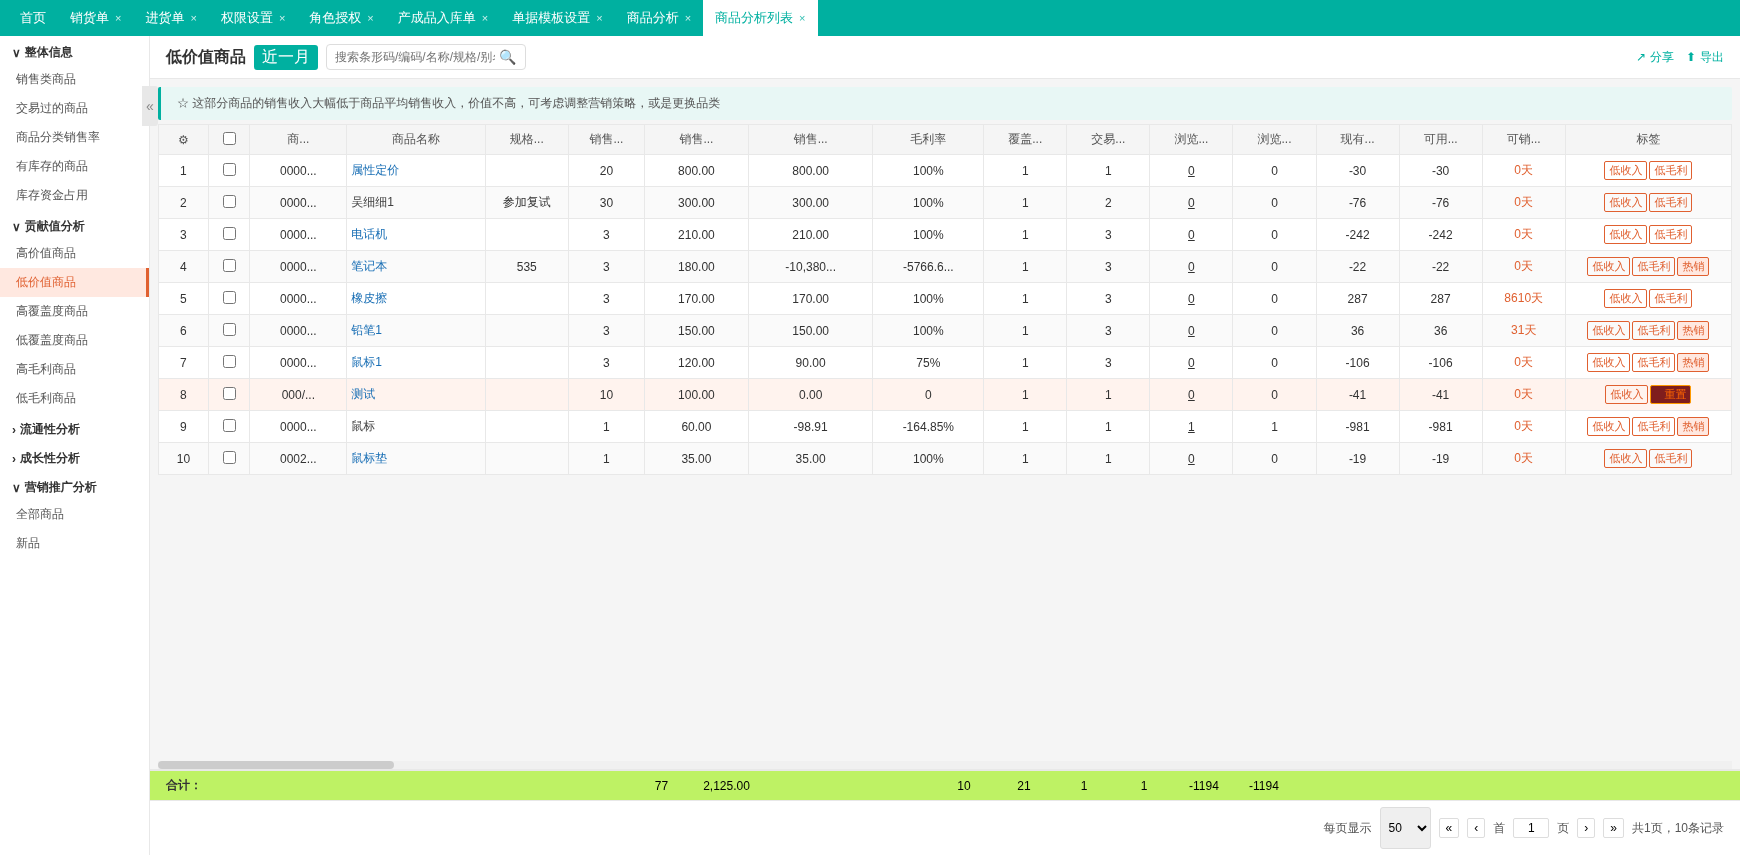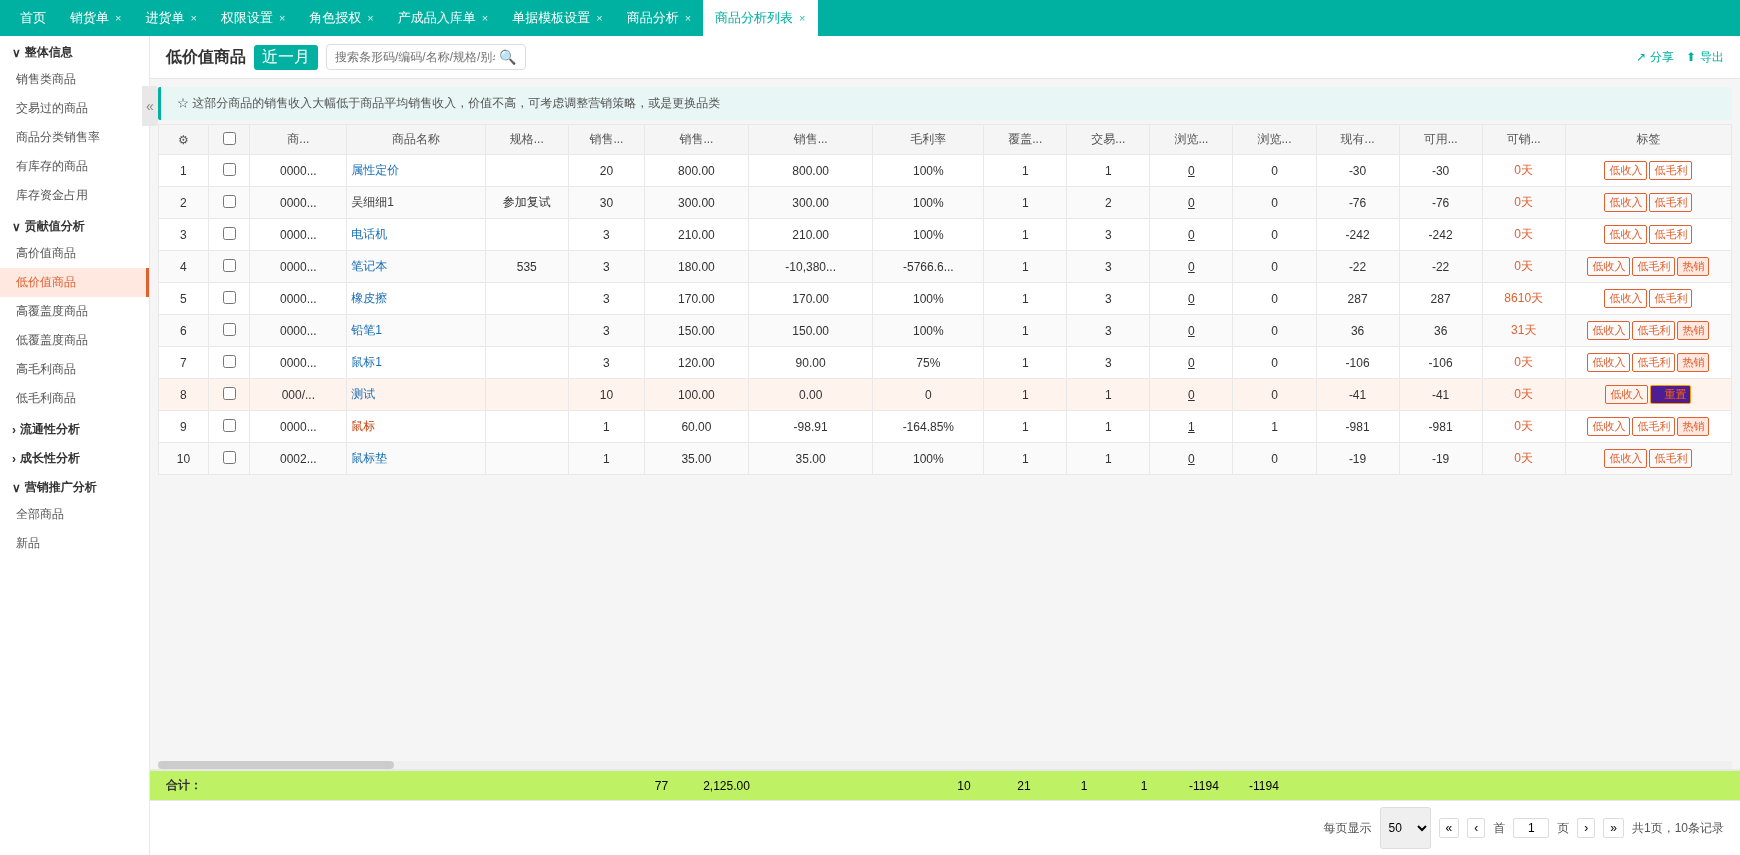--- a/index.html
+++ b/index.html
@@ -186,21 +186,21 @@
     .tag {
       display: inline-block;
       padding: 1px 4px;
       border-radius: 2px;
       font-size: 11px;
       margin: 1px;
     }
     .tag-low-income { color: #e06030; border: 1px solid #e06030; }
     .tag-low-margin { color: #e06030; border: 1px solid #e06030; text-align: center; }
     .tag-hot { color: #e06030; background: #ffe8e0; border: 1px solid #e06030; }
-    .tag-warn { color: #ff6600; background: #4c1d95; border: 1px solid #ff9900; padding-left: 13px; }
+    .tag-warn { color: #ff6600; background: #7f1d1d; border: 1px solid #ff9900; padding-left: 13px; }
 
     .underline-link { text-decoration: underline; color: #333; }
 
     
     .table-footer {
       background: #bef264;
       border-top: 2px solid #e8e8e8;
       padding: 6px 16px;
       display: flex;
       align-items: center;
@@ -540,21 +540,21 @@
       <td>0</td>
       <td>-41</td>
       <td>-41</td>
       <td style="color:#e06030;">0天</td>
       <td><span class="tag tag-low-income">低收入</span><span class="tag tag-warn">重置</span></td>
     </tr>
               <tr>
       <td>9</td>
       <td><input type="checkbox" style=""></td>
       <td>0000...</td>
-      <td style="text-align:left; color:#c2410c; cursor:pointer;">鼠标</td>
+      <td style="text-align:left; color:#404040; cursor:pointer;">鼠标</td>
       <td></td>
       <td>1</td>
       <td>60.00</td>
       <td>-98.91</td>
       <td>-164.85%</td>
       <td>1</td>
       <td>1</td>
       <td><span class="underline-link">1</span></td>
       <td>1</td>
       <td>-981</td>

